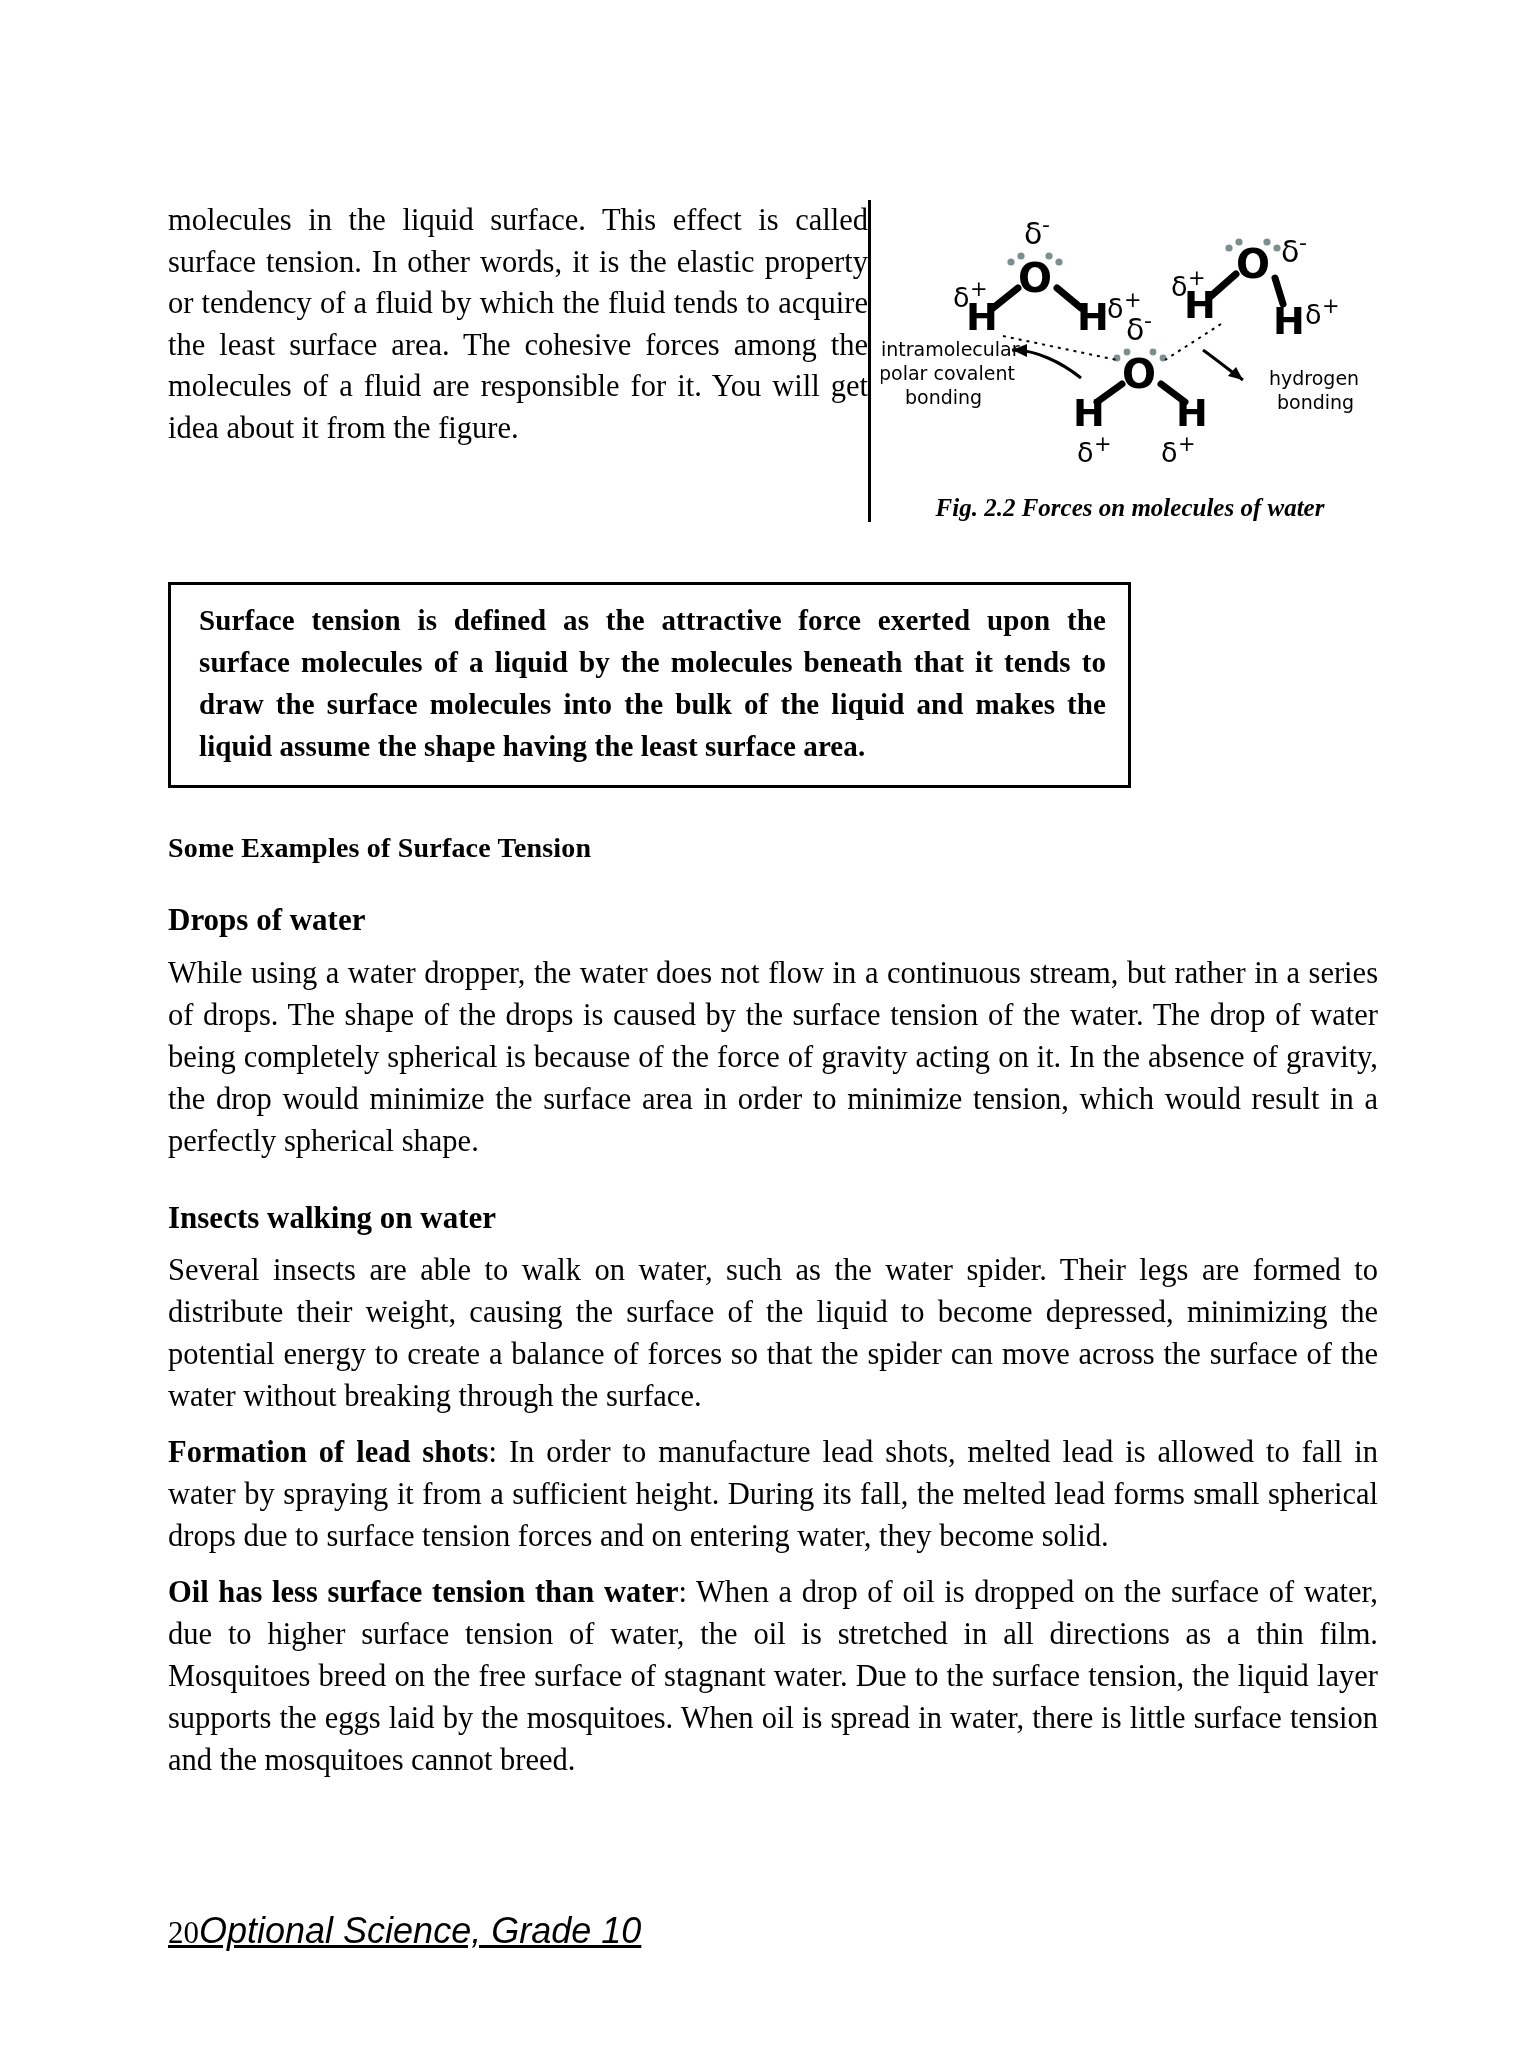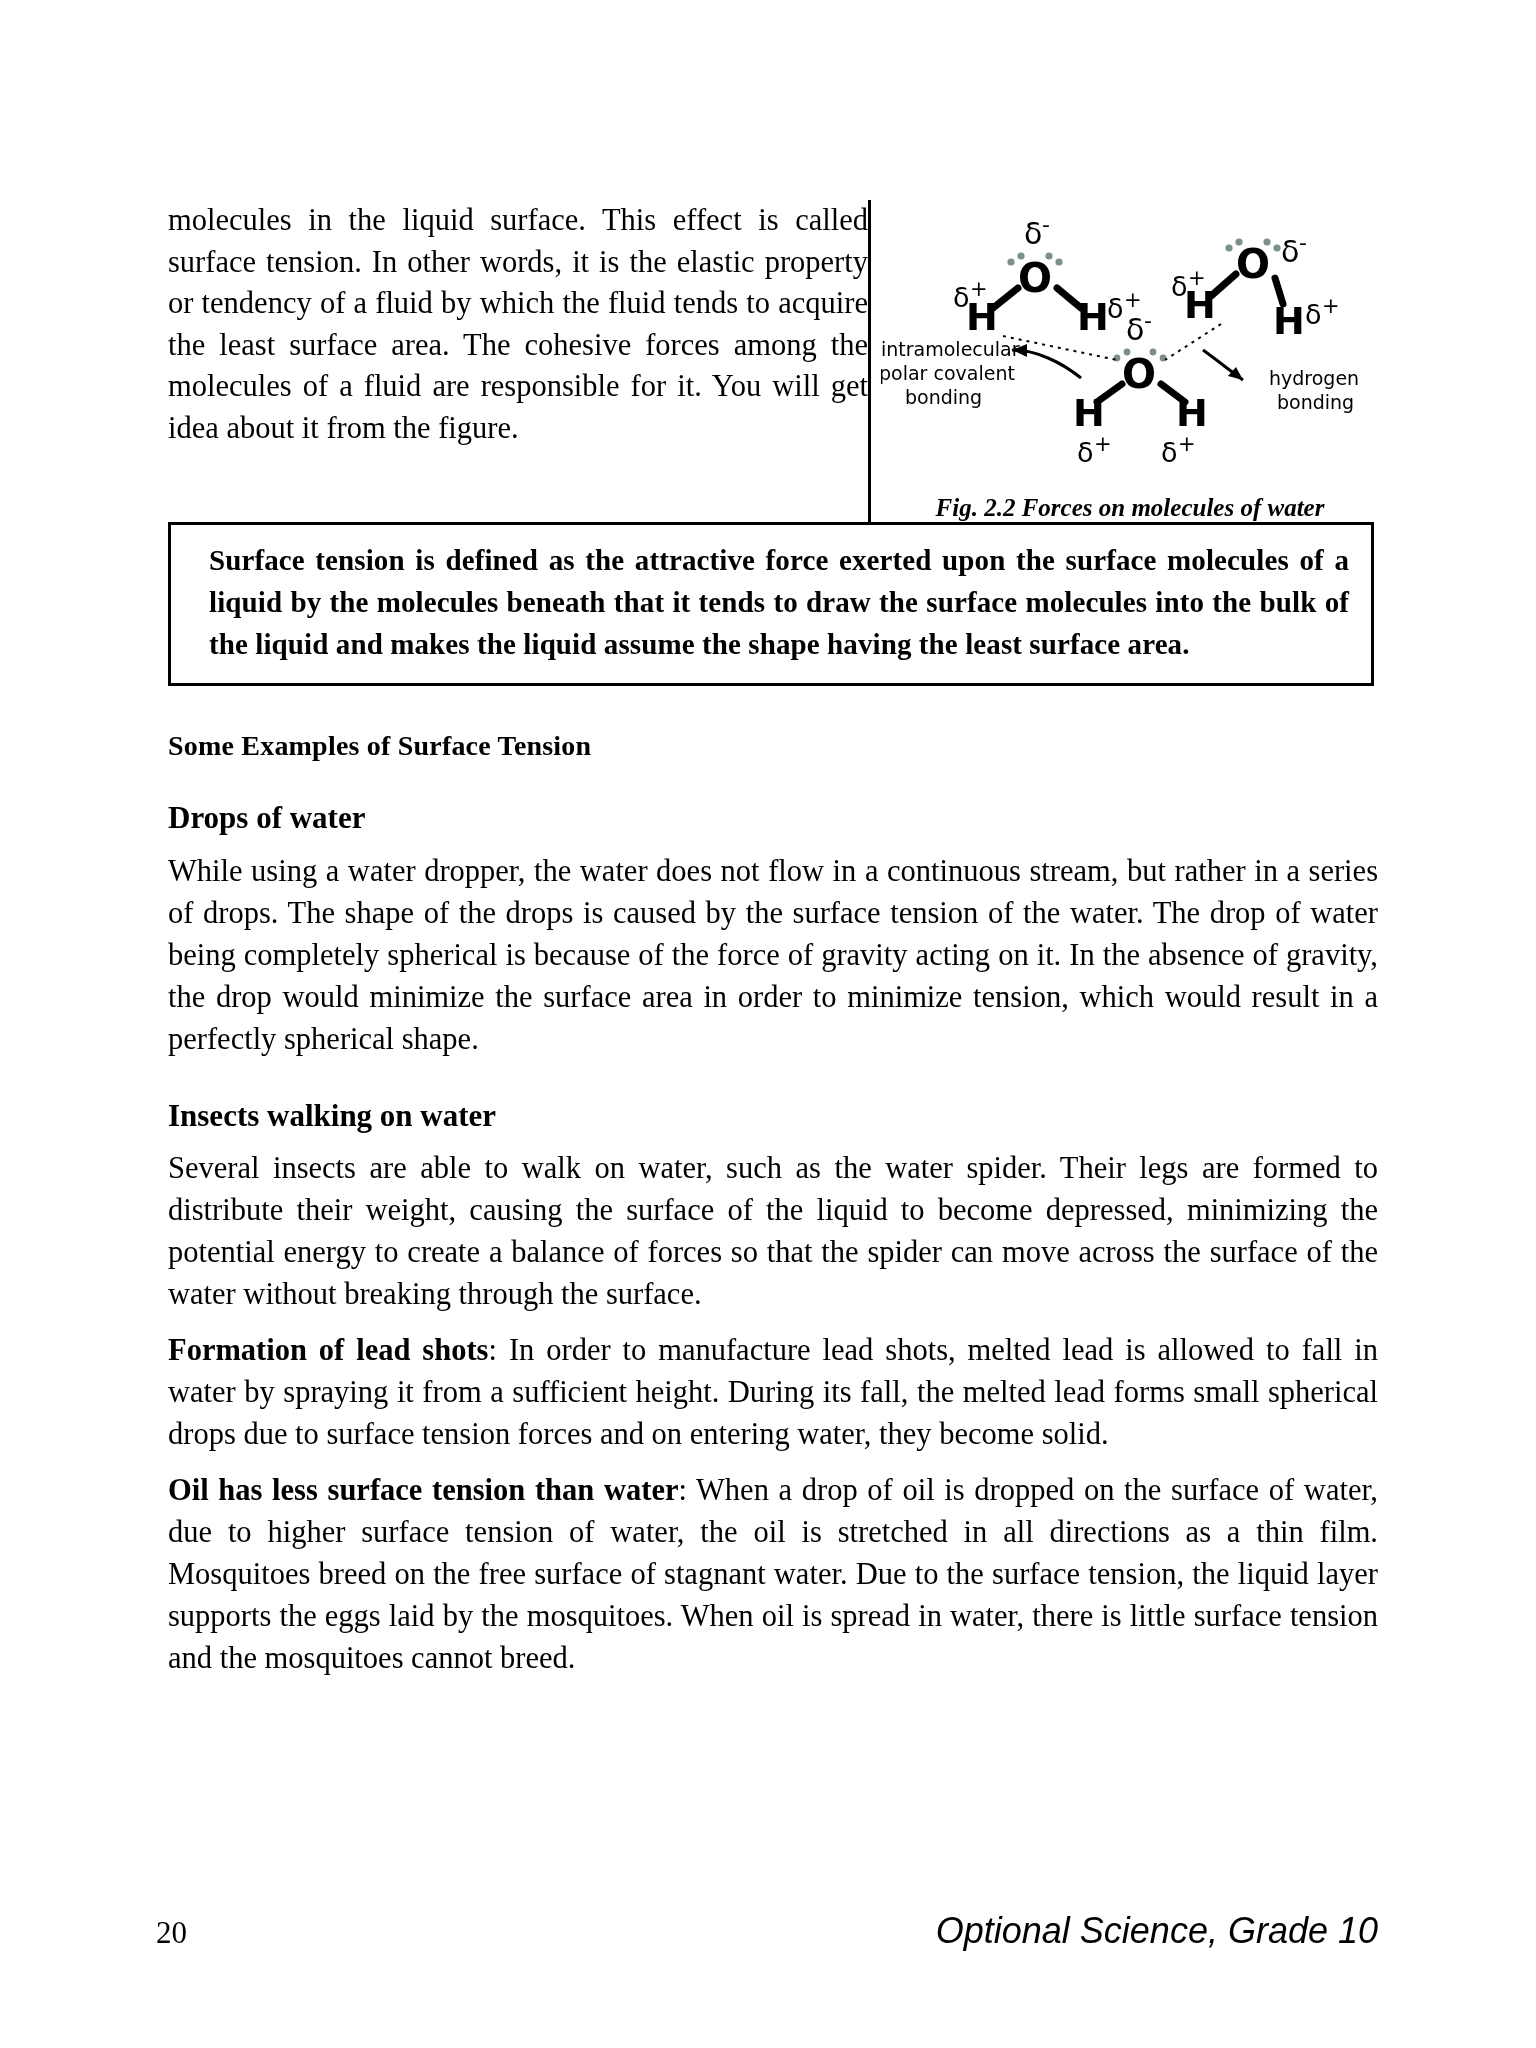--- a/index.html
+++ b/index.html
@@ -77,22 +77,23 @@
     font-size: 25px;
     text-align: center;
     margin-top: 16px;
     white-space: nowrap;
   }
 
   
   .def-box {
     border: 3px solid #000;
     box-sizing: border-box;
-    padding: 14px 22px 18px 38px;
-    width: 1206px;
+    margin-top: 60px;
+    padding: 14px 22px 18px 28px;
+    width: 963px;
   }
   .def-box p {
     margin: 0;
     font-weight: bold;
     font-size: 29px;
     line-height: 42px;
     text-align: justify;
     letter-spacing: 0.1px;
   }
 
@@ -118,26 +119,26 @@
     line-height: 42px;
     text-align: justify;
   }
   p.body .lead {
     font-weight: bold;
   }
 
   
   .footer {
     position: absolute;
-    left: 156px;
+    left: 168px;
     right: 158px;
     bottom: 96px;
     display: flex;
-    justify-content: space-between;
     align-items: baseline;
+    text-decoration: underline;
   }
   .footer .pageno {
     font-size: 31px;
   }
   .footer .bookref {
     font-family: "Liberation Sans", "DejaVu Sans", sans-serif;
     font-style: italic;
     font-size: 36px;
   }
 

